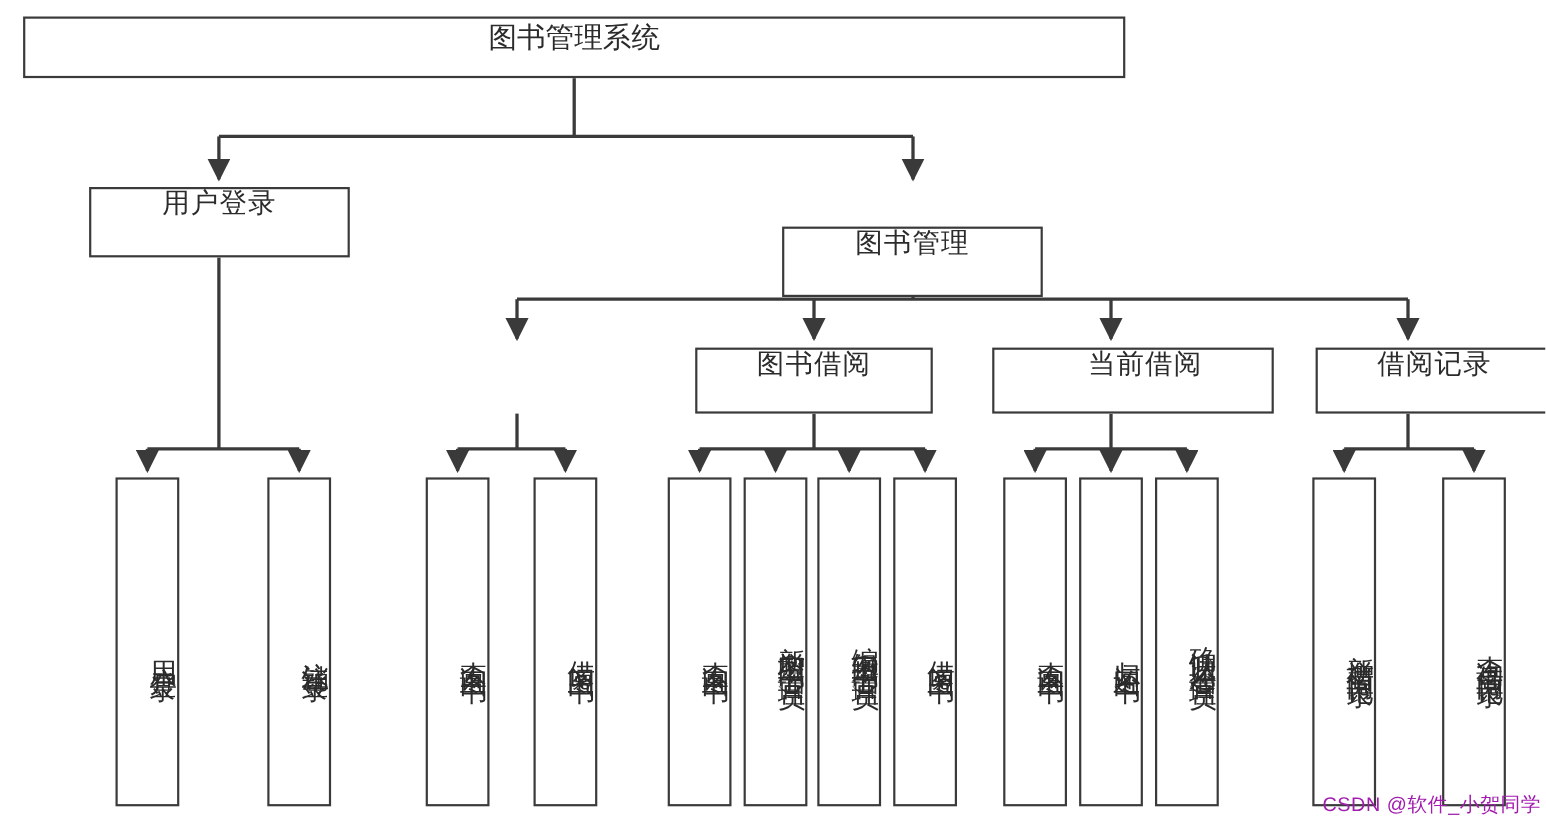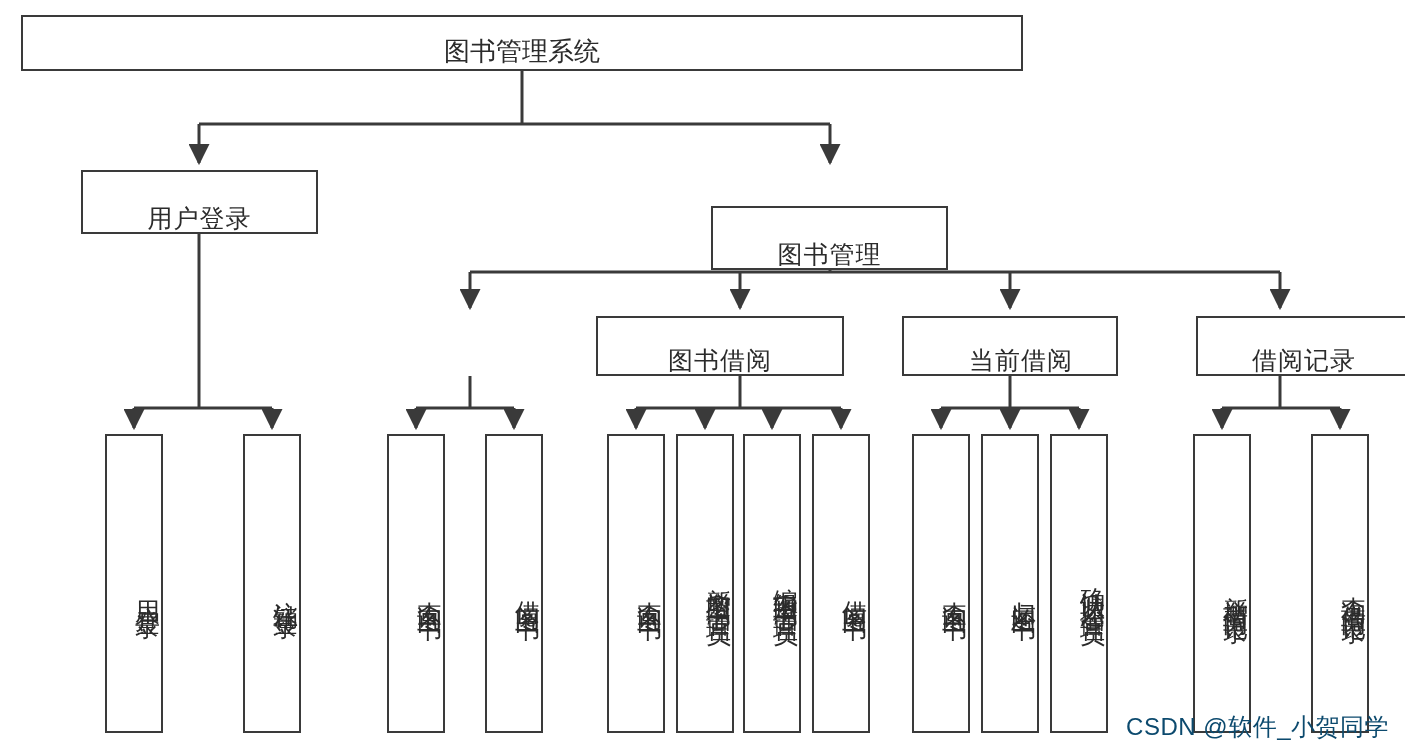--- a/index.html
+++ b/index.html
@@ -24,21 +24,21 @@
     width: 1405px;
     height: 747px;
     pointer-events: none;
   }
   .node {
     position: absolute;
     box-sizing: border-box;
     background: #ffffff;
     border: 2.5px solid #3a3a3a;
     display: flex;
-    align-items: flex-end;
+    align-items: flex-start;
     justify-content: center;
     color: #2b2b2b;
   }
   .node.h {
     font-size: 25px;
     letter-spacing: 1px;
     line-height: 1.1;
   }
   .node.root {
     font-size: 26px;
@@ -53,24 +53,24 @@
     justify-content: center;
     padding-top: 14px;
   }
   .node.leaf .txt {
     writing-mode: vertical-rl;
     text-orientation: upright;
     white-space: nowrap;
   }
   .watermark {
     position: absolute;
-    right: 16px;
+    right: 4px;
     bottom: 4px;
-    font-size: 24px;
-    color: #0c4a6e;
+    font-size: 18px;
+    color: #a21caf;
     letter-spacing: 0.5px;
     white-space: nowrap;
   }
 </style>
 </head>
 <body>
 
 <div id="canvas">
 
   <svg id="wires" viewBox="0 0 1405 747" xmlns="http://www.w3.org/2000/svg">
@@ -130,24 +130,24 @@
     <span>图书管理系统</span>
   </div>
 
   <div class="node h" style="left:81px; top:170px; width:237px; height:64px;">
     <span>用户登录</span>
   </div>
   <div class="node h" style="left:711px; top:170px; width:237px; height:64px;margin-top:36px;">
     <span>图书管理</span>
   </div>
 
-  <div class="node h" style="left:596px; top:316px; width:248px; height:60px;">
+  <div class="node h" style="left:632px; top:316px; width:216px; height:60px;">
     <span>图书借阅</span>
   </div>
-  <div class="node h" style="left:902px; top:316px; width:216px; height:60px;padding-left:22px;">
+  <div class="node h" style="left:902px; top:316px; width:256px; height:60px;padding-left:22px;">
     <span>当前借阅</span>
   </div>
   <div class="node h" style="left:1196px; top:316px; width:216px; height:60px;">
     <span>借阅记录</span>
   </div>
 
   <div class="node leaf" style="left:105px; top:434px; width:58px; height:299px;">
     <span class="txt">用户登录</span>
   </div>
   <div class="node leaf" style="left:243px; top:434px; width:58px; height:299px;">

